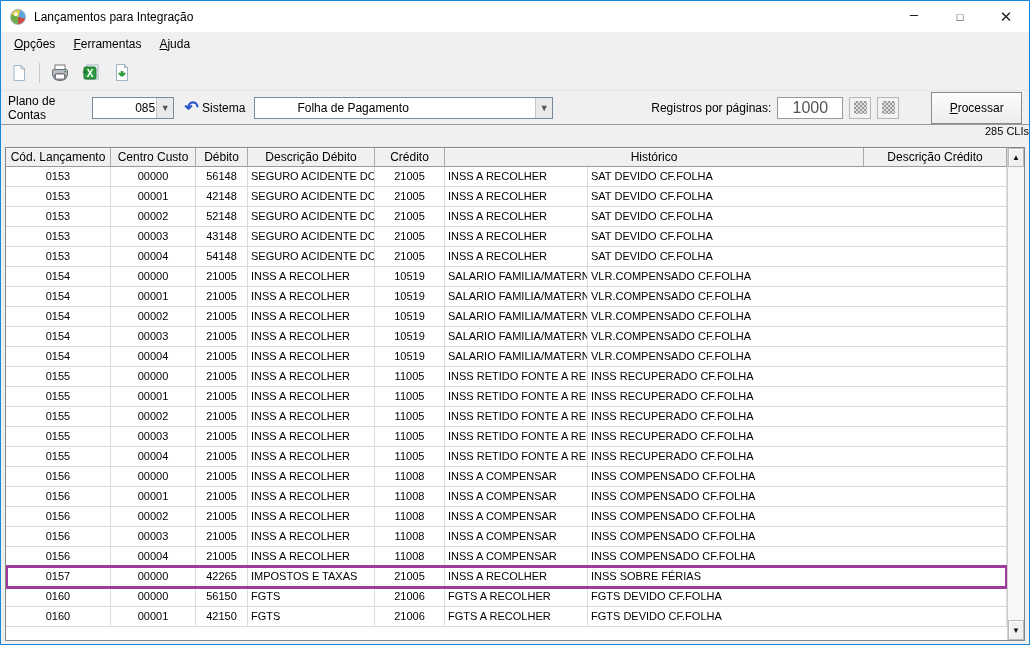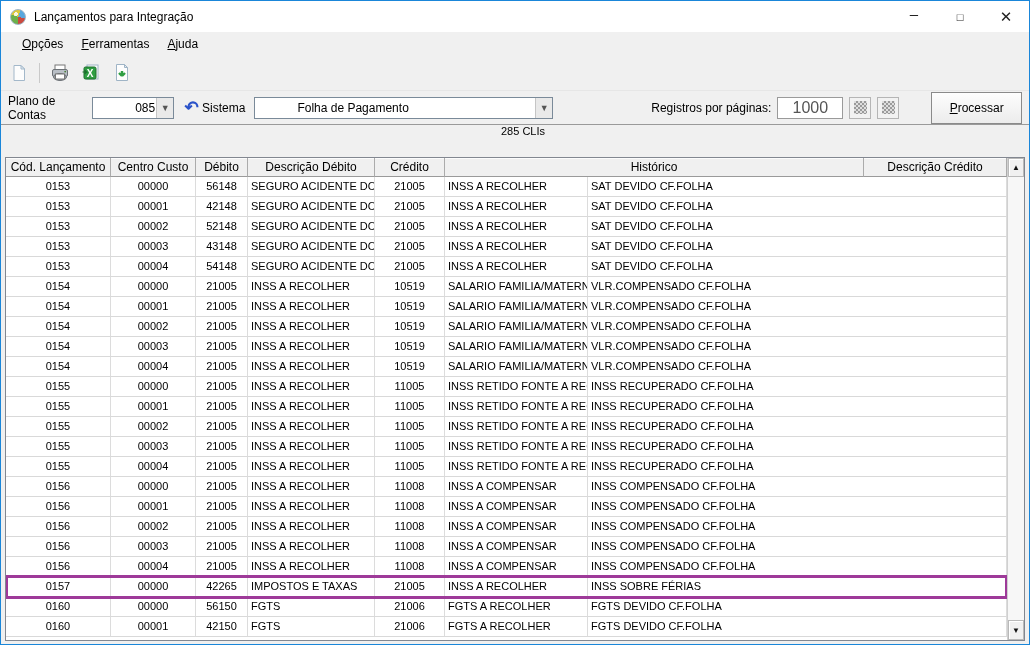--- a/index.html
+++ b/index.html
@@ -24,21 +24,21 @@
   .title-text{margin-left:8px;font-size:12px;color:#000;}
   .win-buttons{margin-left:auto;display:flex;height:100%;}
   .win-btn{width:46px;height:100%;display:flex;align-items:center;justify-content:center;
     font-size:14px;color:#222;cursor:default;}
   .win-btn.min{font-size:15px;padding-bottom:6px;}
   .win-btn.max{font-size:11px;}
   .win-btn.close{font-size:15px;}
 
   
   .menubar{flex:0 0 24px;background:var(--panel);display:flex;align-items:center;
-    padding-left:12px;font-size:12px;color:#000;}
+    padding-left:4px;font-size:12px;color:#000;}
   .menu-item{padding:4px 9px;}
   .menu-item u{text-decoration:underline;}
 
   
   .toolbar{flex:0 0 35px;background:var(--panel);display:flex;align-items:center;
     padding-left:5px;gap:5px;border-bottom:1px solid #e6e6e6;}
   .tool-btn{width:26px;height:26px;display:flex;align-items:center;justify-content:center;}
   .tool-sep{width:1px;height:20px;background:#c9c9c9;margin:0 2px;}
 
   
@@ -63,25 +63,25 @@
     background-image:
       linear-gradient(45deg,#9a9a9a 25%,transparent 25%,transparent 75%,#9a9a9a 75%),
       linear-gradient(45deg,#9a9a9a 25%,#dedede 25%,#dedede 75%,#9a9a9a 75%);
     background-size:4px 4px;background-position:0 0,2px 2px;}
   .processar-btn{width:104px;height:32px;margin-left:32px;border:1px solid #8a8a8a;
     background:linear-gradient(#fdfdfd,#ececec);font-family:"Liberation Sans",sans-serif;
     font-size:12px;color:#000;}
   .processar-btn u{text-decoration:underline;}
 
   
-  .banner{flex:0 0 14px;background:var(--panel);text-align:center;font-size:11px;
+  .banner{flex:0 0 14px;background:var(--panel);text-align:right;font-size:11px;
     line-height:13px;color:#000;margin-left:16px;}
 
   
-  .grid-wrap{flex:1;margin:18px 4px 3px 4px;border:1px solid #828790;background:#fff;
+  .grid-wrap{flex:1;margin:8px 4px 3px 4px;border:1px solid #828790;background:#fff;
     display:flex;overflow:hidden;}
   .grid-content{flex:1;display:flex;flex-direction:column;min-width:0;}
 
   .grid-header{flex:0 0 19px;display:flex;background:var(--panel);}
   .hcell{background:var(--panel);border-right:1px solid #ababab;border-bottom:1px solid #9a9a9a;
     box-shadow:inset 0 1px 0 #fcfcfc;font-size:12px;text-align:center;line-height:18px;
     white-space:nowrap;overflow:hidden;color:#000;}
 
   .grid-body{flex:1;overflow:hidden;background:#fff;}
   .grid-row{height:20px;display:flex;position:relative;background:#fff;}

